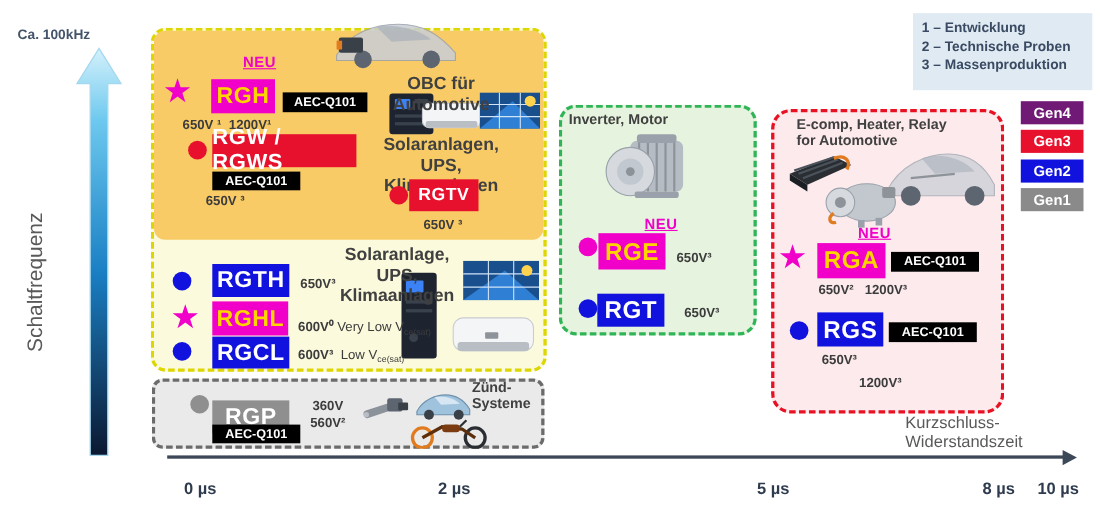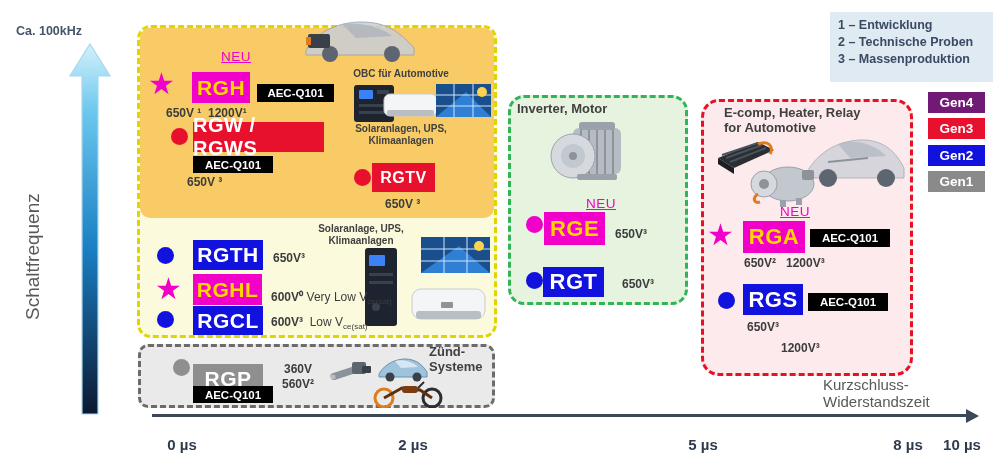--- a/index.html
+++ b/index.html
@@ -19,27 +19,27 @@
         font-weight:bold;z-index:3;letter-spacing:.5px;}
   .chip.magenta{background:#f000c8;color:#ffd500;}
   .chip.red{background:#e8112d;color:#fff;}
   .chip.blue{background:#1212df;color:#fff;text-align:center;}
   .chip.grayc{background:#8f8f8f;color:#fff;}
   .aec{position:absolute;display:flex;align-items:center;justify-content:center;
        background:#000000;color:#fff;font-weight:bold;font-size:11.5px;z-index:3;}
   .volt{position:absolute;font-size:12px;font-weight:bold;color:#3c3c3c;z-index:3;white-space:pre;}
   .volt .vn{font-weight:normal;}
   .volt sub{font-size:8px;font-weight:normal;}
-  .neu{position:absolute;color:#f000c8;font-weight:normal;font-size:13.5px;
+  .neu{position:absolute;color:#f000c8;font-weight:bold;font-size:13.5px;
        text-decoration:underline;z-index:3;letter-spacing:.5px;text-align:right;}
   .star{position:absolute;color:#f000c8;font-size:30px;line-height:1;z-index:3;}
   .dot{position:absolute;width:17px;height:17px;border-radius:50%;z-index:3;}
   .dot.red{background:#e8112d;}.dot.blue{background:#1212df;}
   .dot.magenta{background:#f000c8;}.dot.gray{background:#8f8f8f;}
-  .applabel{position:absolute;font-size:10px;font-weight:bold;color:#404040;
+  .applabel{position:absolute;font-size:16px;font-weight:bold;color:#404040;
             text-align:center;line-height:1.18;z-index:3;}
   .gtitle{position:absolute;font-size:13px;font-weight:bold;color:#404040;z-index:3;line-height:1.15;}
   .tick{position:absolute;top:436px;transform:translateX(-50%);font-size:15px;
         font-weight:bold;color:#2e3b4e;z-index:3;white-space:nowrap;}
   .gen{position:absolute;left:928px;width:57px;height:21px;display:flex;align-items:center;
        justify-content:center;color:#fff;font-weight:bold;font-size:13.5px;z-index:3;}
   .legend-item{font-size:12.5px;font-weight:bold;color:#3b4a63;line-height:17px;white-space:nowrap;}
   .img{position:absolute;z-index:2;}
   .over{z-index:4;}
 </style>

